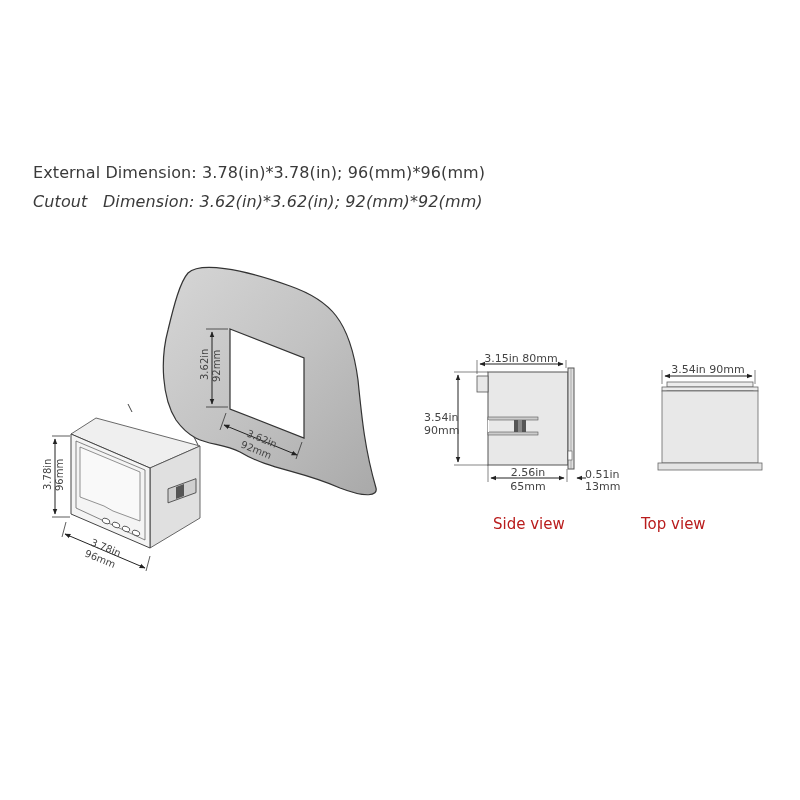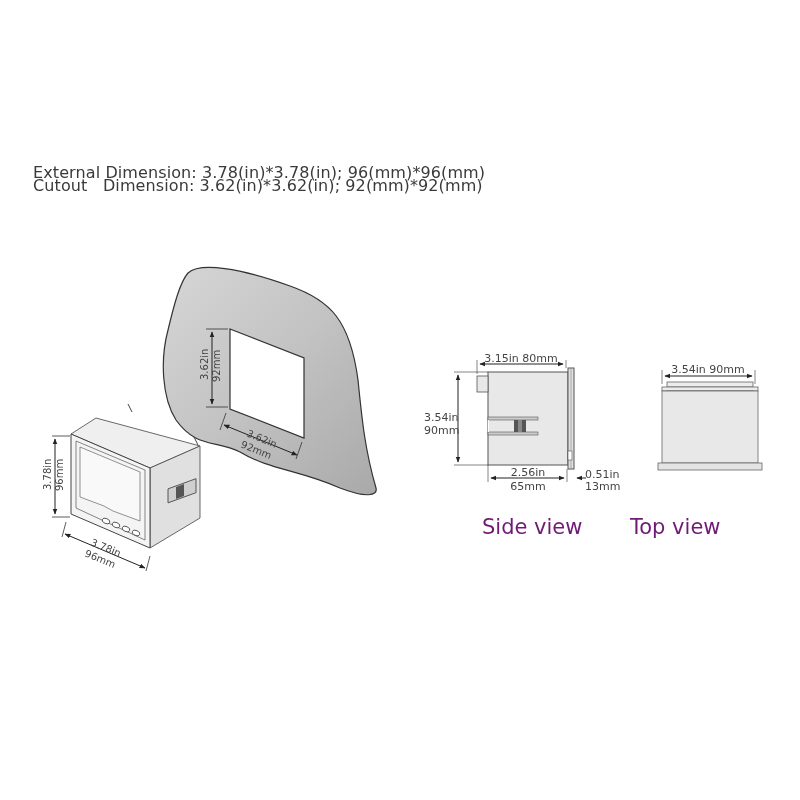--- a/index.html
+++ b/index.html
@@ -1,21 +1,21 @@
 <!DOCTYPE html>
 <html><head>
   <meta charset="utf-8">
   <style>
     html, body { margin: 0; padding: 0; background: #ffffff; }
     body { width: 800px; height: 800px; position: relative; overflow: hidden; font-family: "DejaVu Sans", sans-serif; color: #333; }
     .spec { position: absolute; left: 33px; font-size: 16px; color: #3a3a3a; white-space: pre; letter-spacing: 0.1px; }
     .spec.l1 { top: 163px; }
-    .spec.l2 { top: 176px; }
+    .spec.l2 { top: 192px; font-style: italic; }
     svg { position: absolute; left: 0; top: 0; }
-    .caption { position: absolute; font-size: 21px; color: #701a75; }
+    .caption { position: absolute; font-size: 15px; color: #b91c1c; margin-left: 11px; }
     .dimtxt { font-family: "DejaVu Sans", sans-serif; fill: #444; }
   </style>
 </head>
 <body>
 
 <div class="spec l1"><span>External</span> <span>Dimension:</span> <span>3.78(in)*3.78(in); 96(mm)*96(mm)</span></div>
 <div class="spec l2"><span>Cutout</span>   <span>Dimension:</span> <span>3.62(in)*3.62(in); 92(mm)*92(mm)</span></div>
 
 <svg width="800" height="800" viewBox="0 0 800 800">
   <defs>

